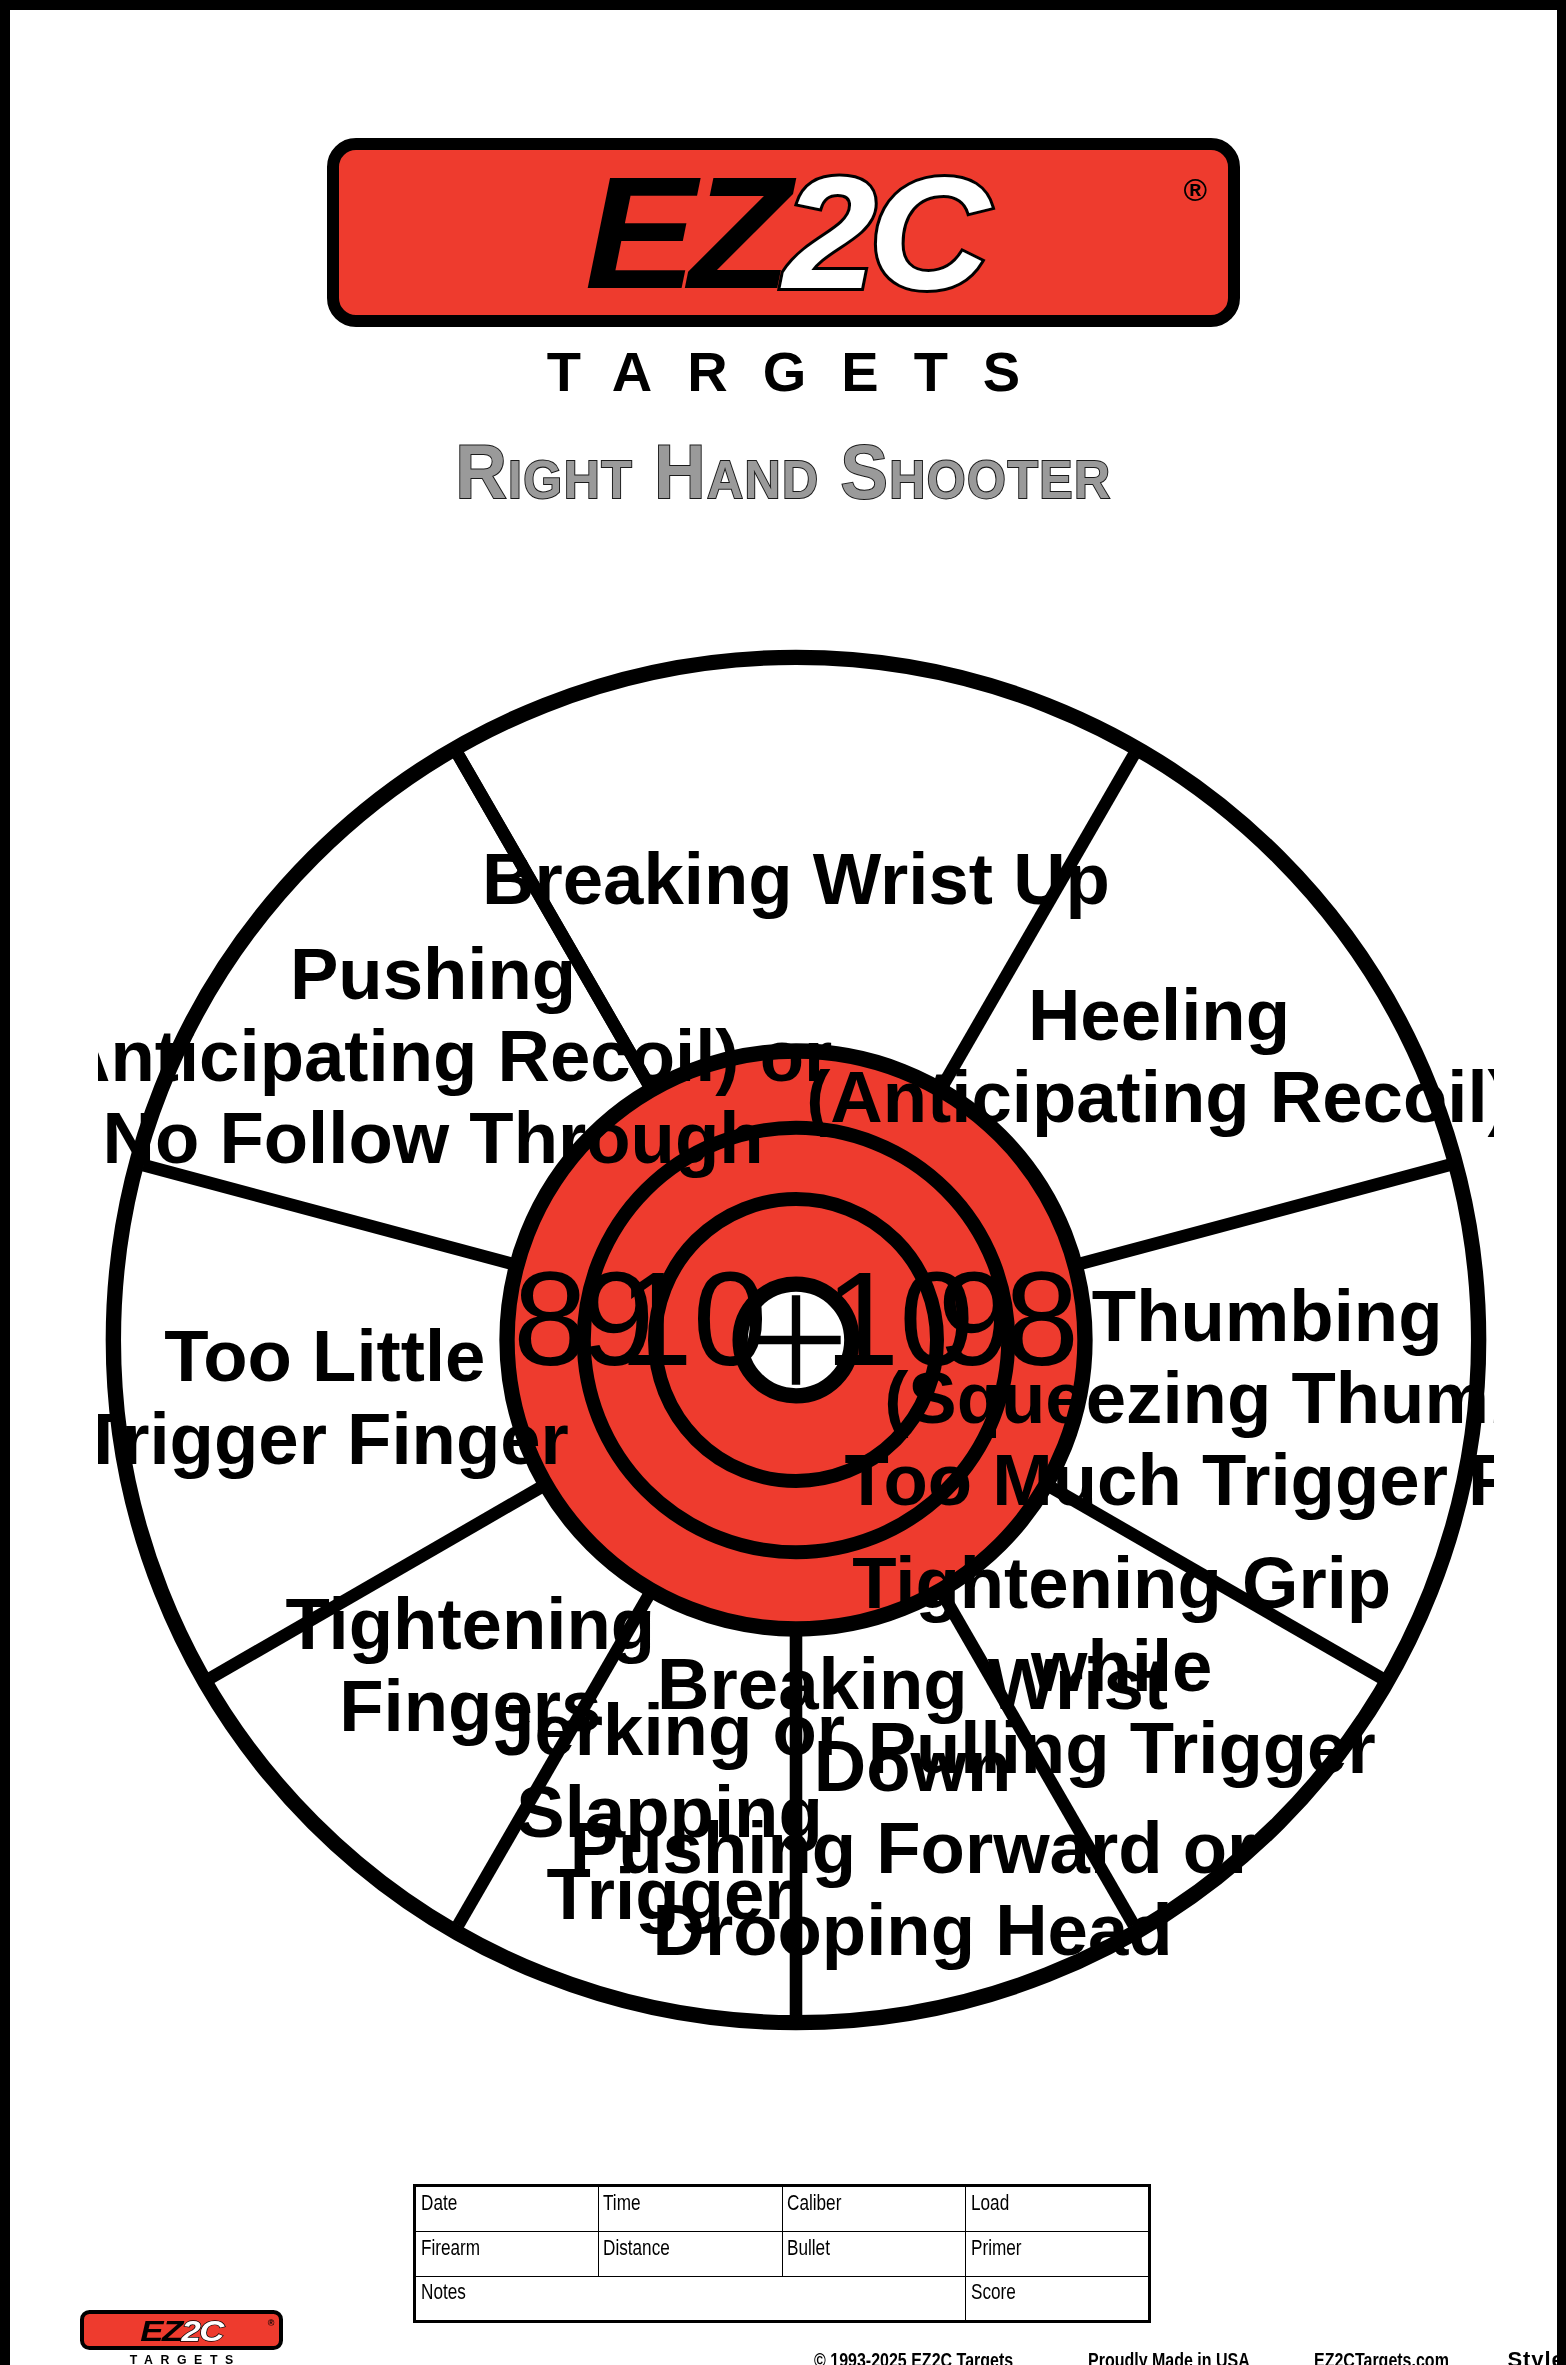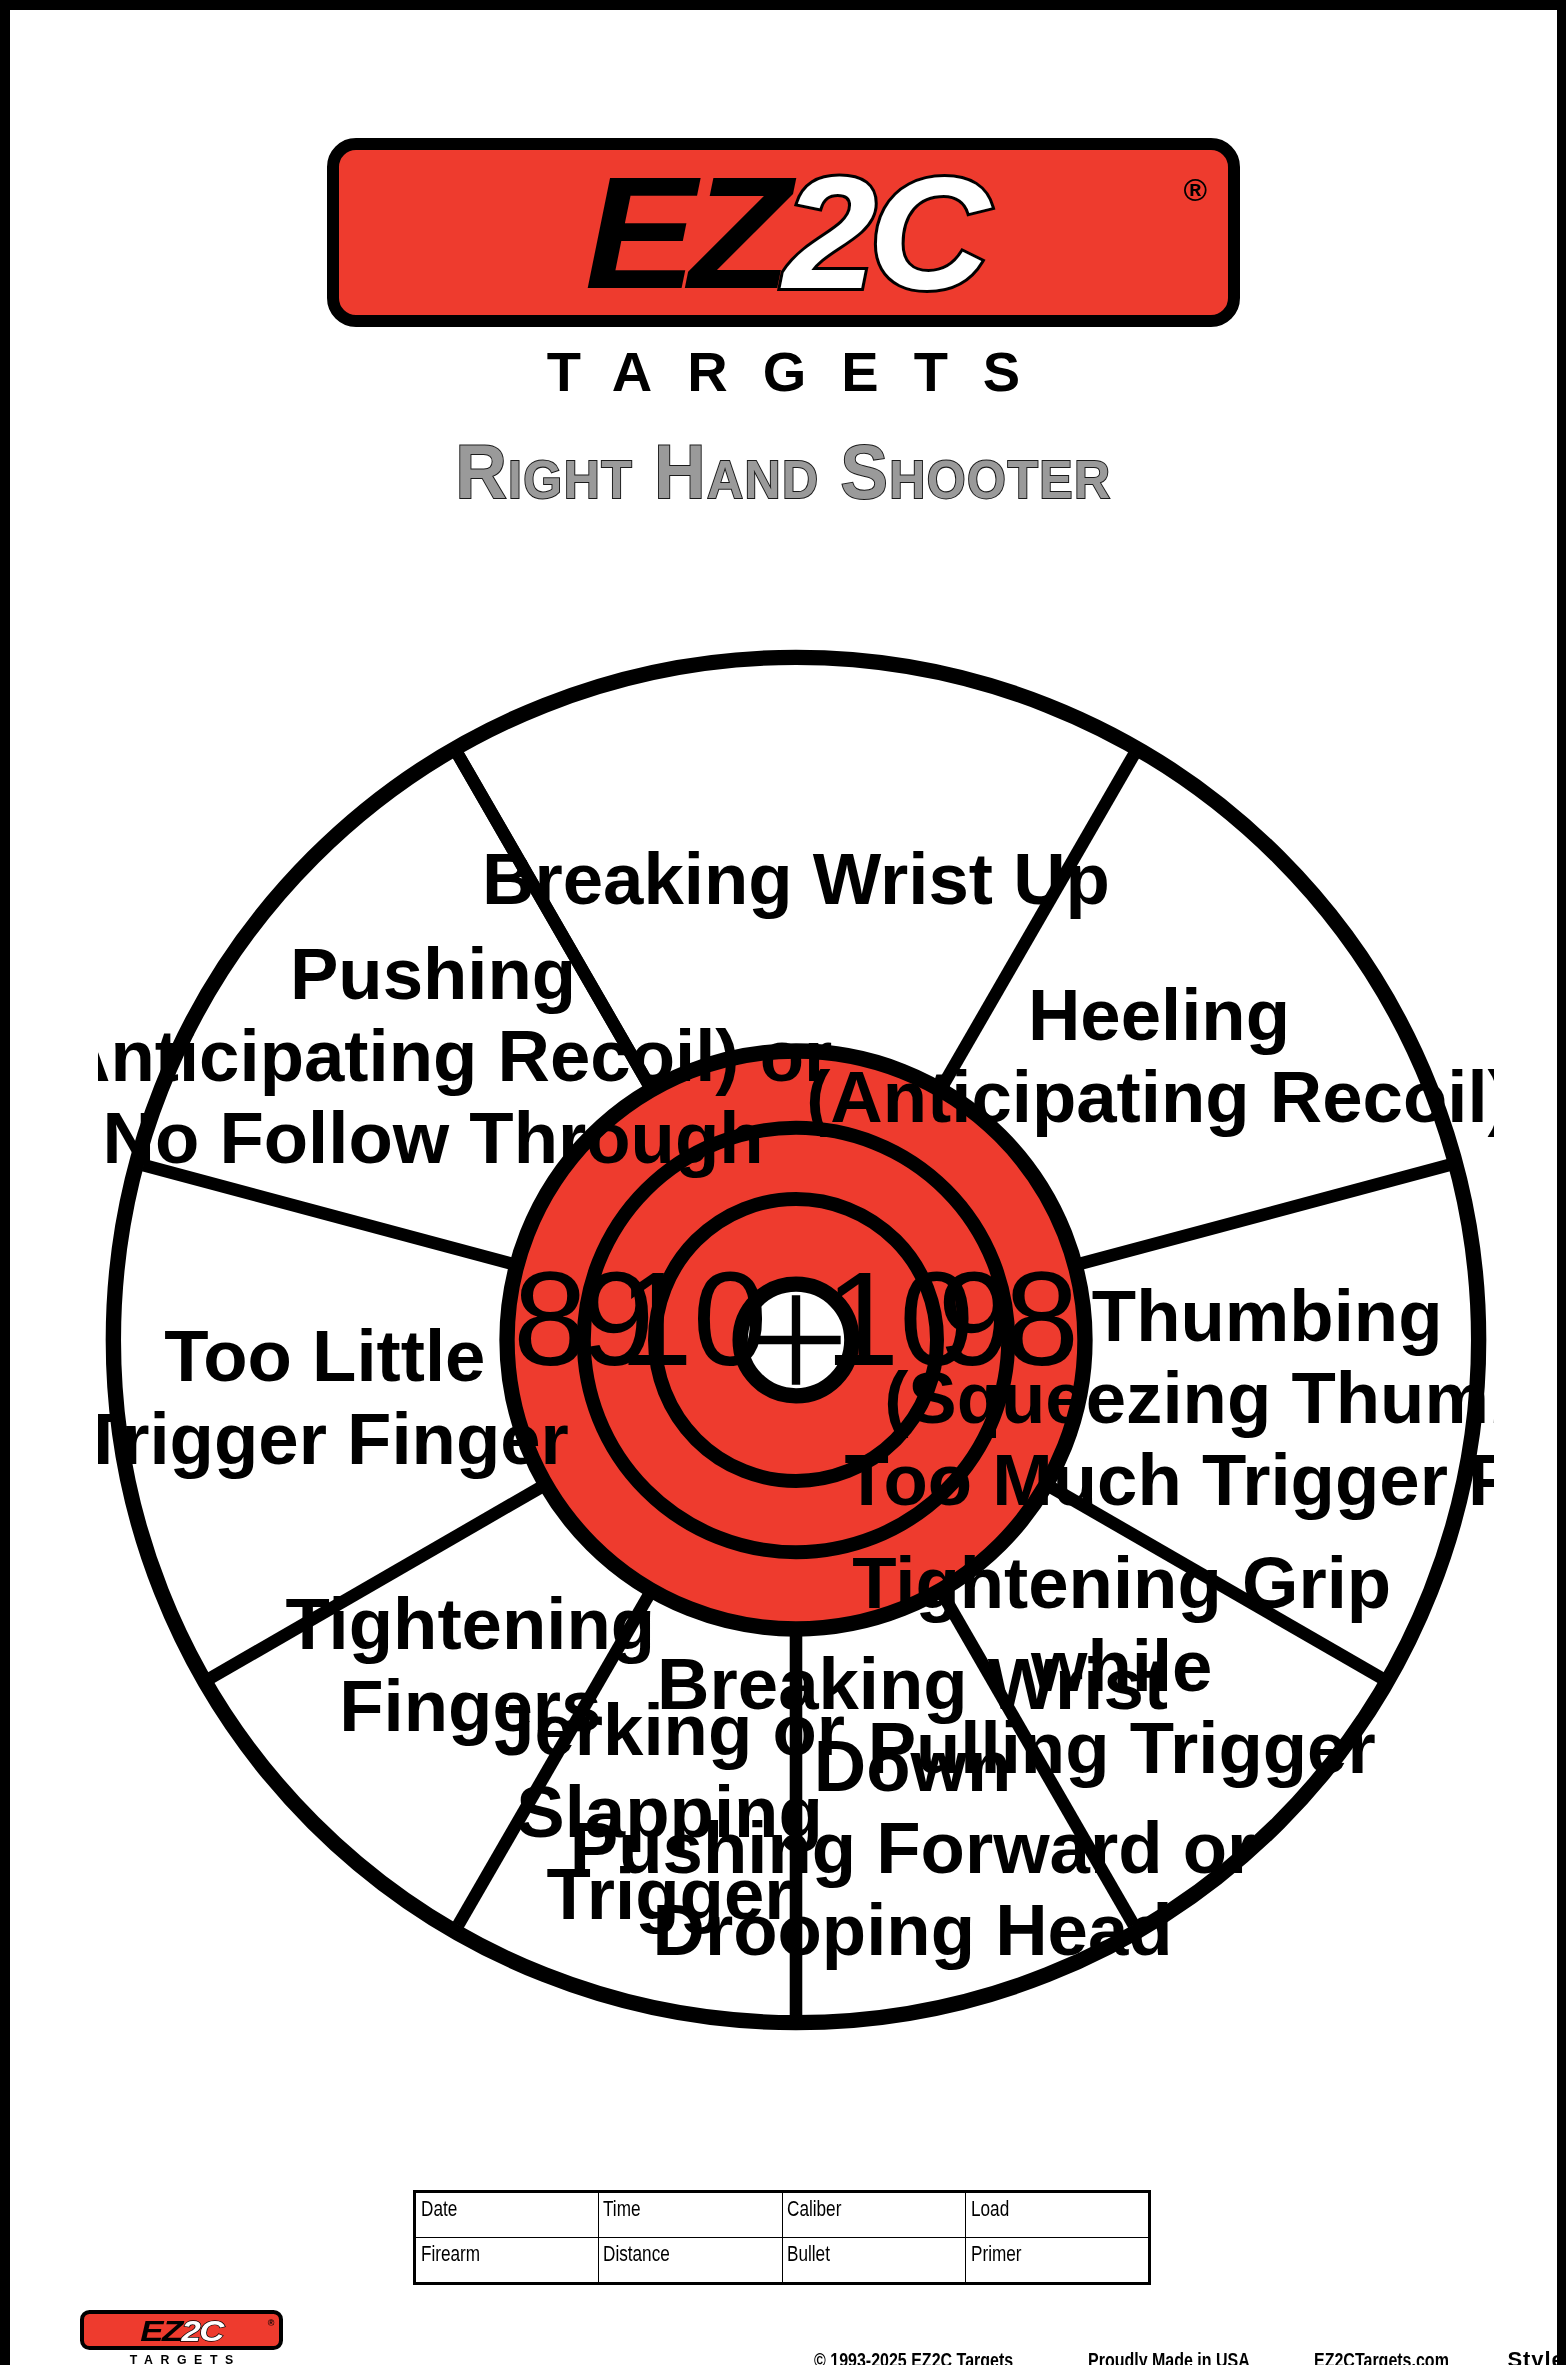--- a/index.html
+++ b/index.html
@@ -130,21 +130,20 @@
     text-anchor: middle;
     font-size: 96px;
   }
 
   
   #log-table-wrap {
     position: absolute;
     left: 403px;
     top: 2174px;
     width: 738px;
-    margin-top: 6px;
   }
   table.log {
     border-collapse: collapse;
     width: 100%;
     table-layout: fixed;
   }
   table.log td {
     border: 1.4px solid #000000;
     height: 41px;
     vertical-align: top;
@@ -327,20 +326,24 @@
         <td><span class="cellinner">Time</span></td>
         <td><span class="cellinner">Caliber</span></td>
         <td><span class="cellinner">Load</span></td>
       </tr>
       <tr>
         <td><span class="cellinner">Firearm</span></td>
         <td><span class="cellinner">Distance</span></td>
         <td><span class="cellinner">Bullet</span></td>
         <td><span class="cellinner">Primer</span></td>
       </tr>
+      <tr>
+        <td colspan="3"><span class="cellinner">Notes</span></td>
+        <td><span class="cellinner">Score</span></td>
+      </tr>
     </tbody>
       </table>
   </div>
 
   <div id="footer-logo">
     <div class="flogo-box">
       <div class="flogo-text">
         <span class="flogo-ez">EZ</span><span class="flogo-2c">2C</span>
       </div>
       <span class="flogo-reg">®</span>

